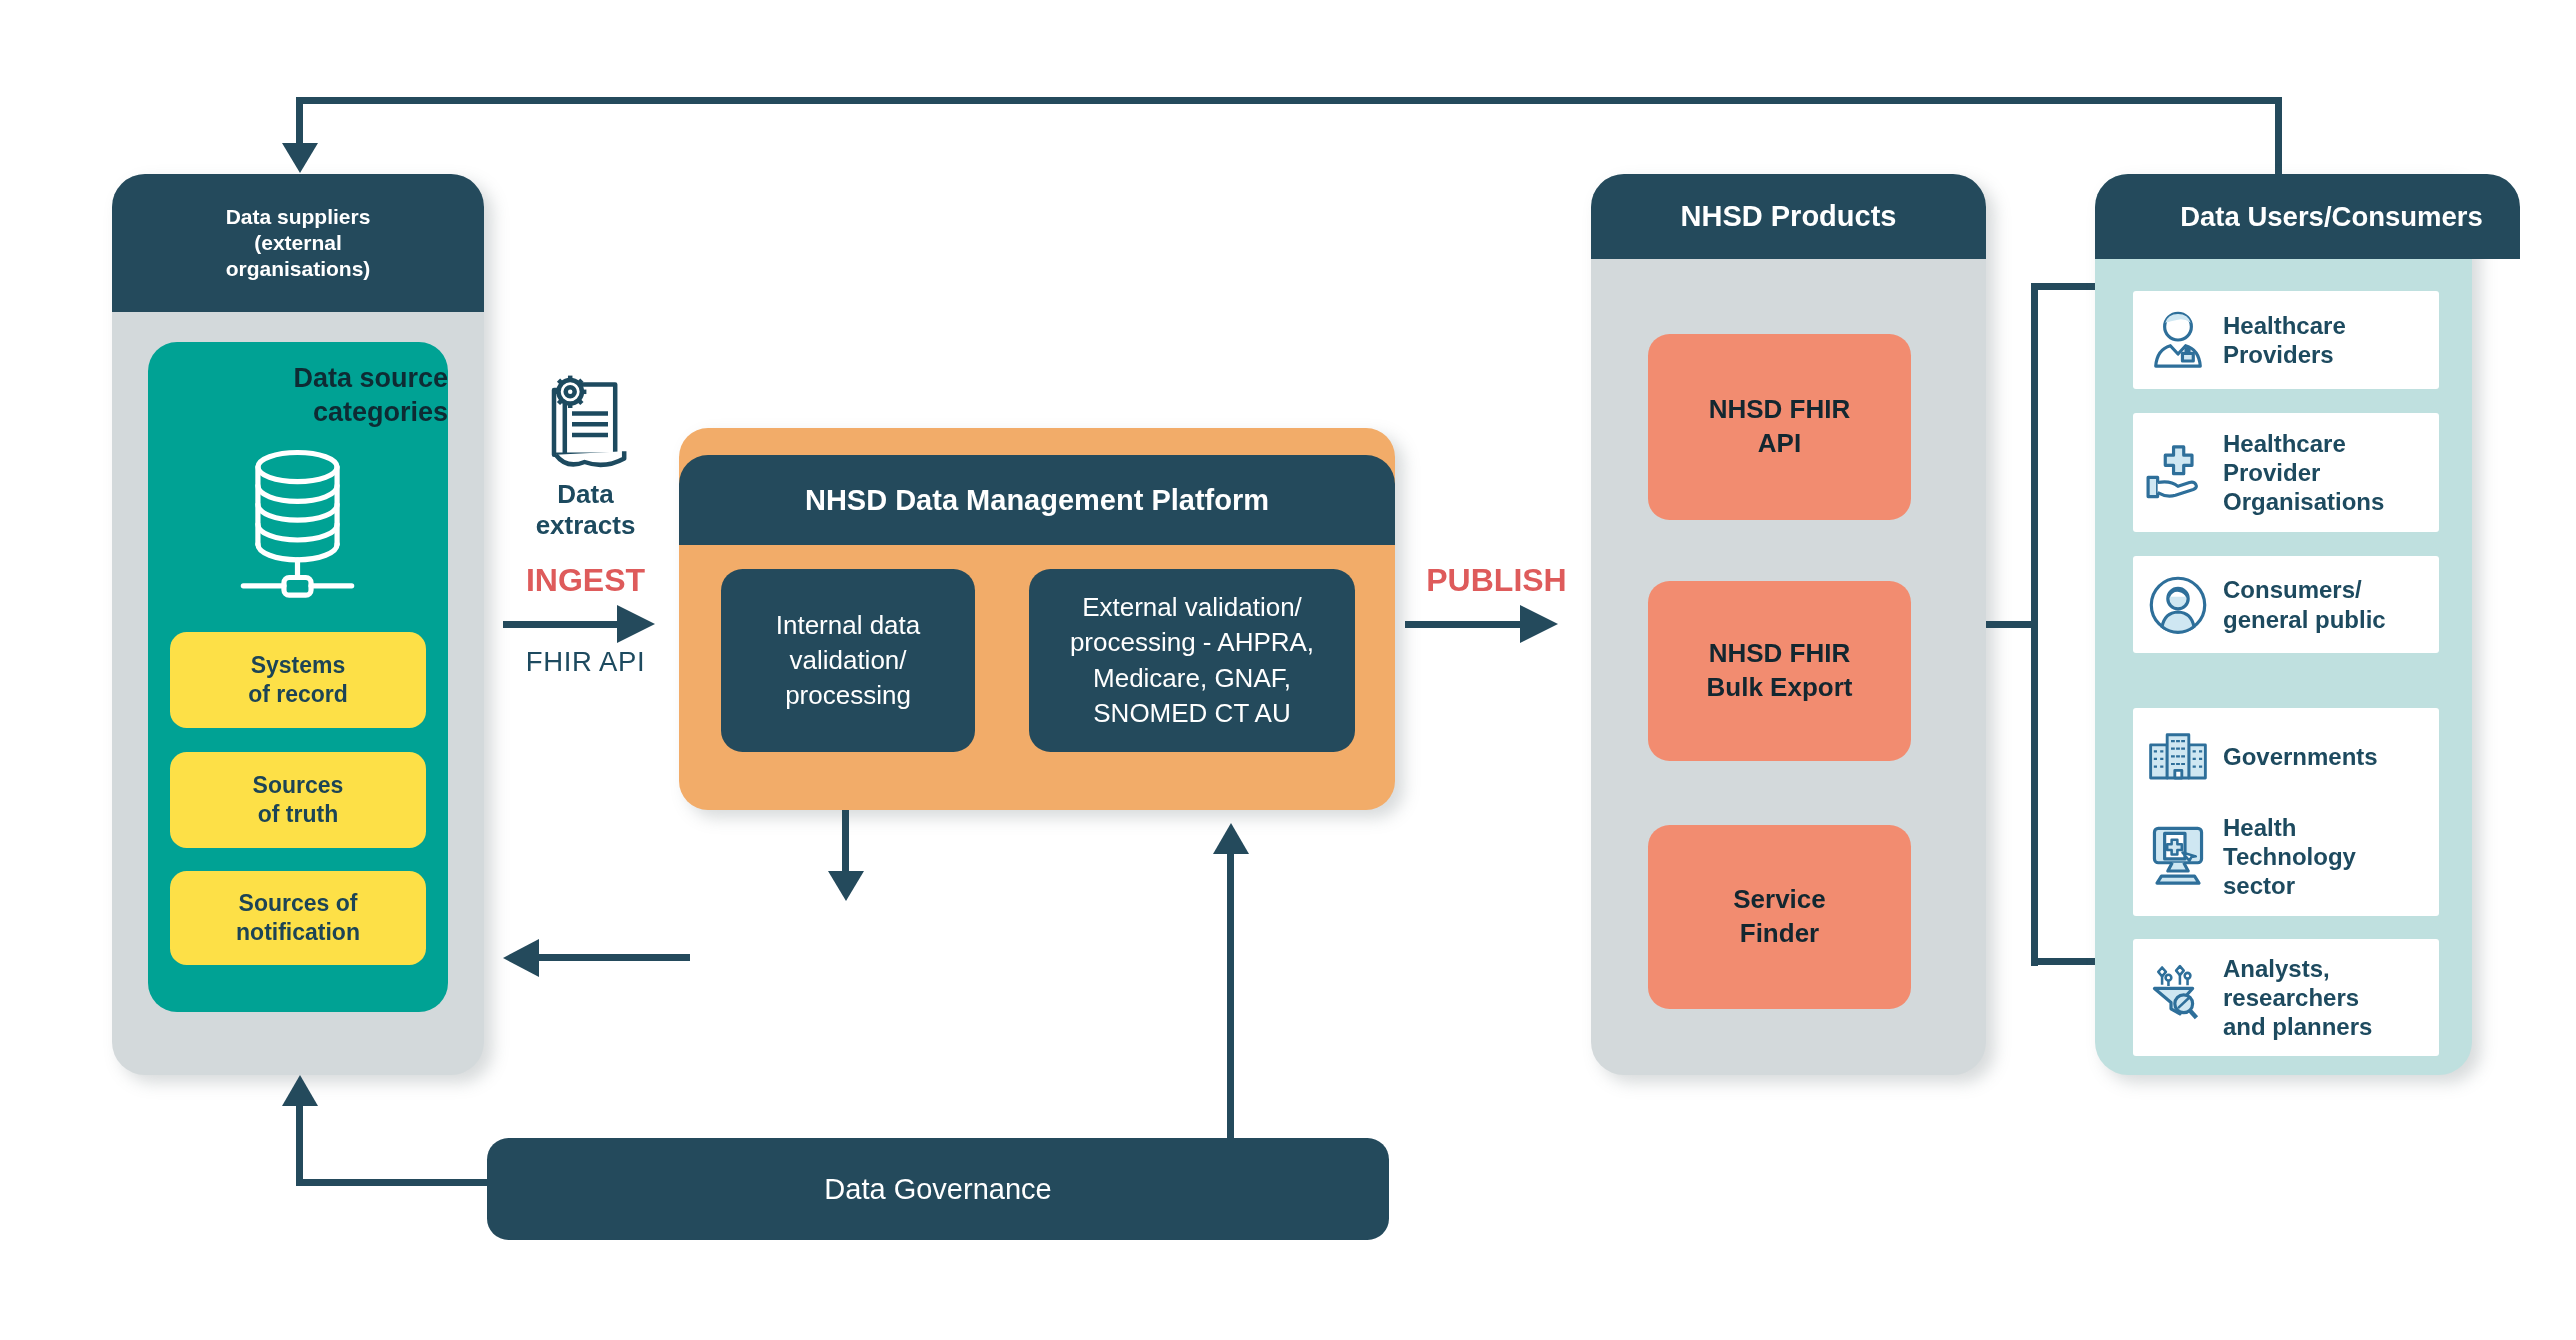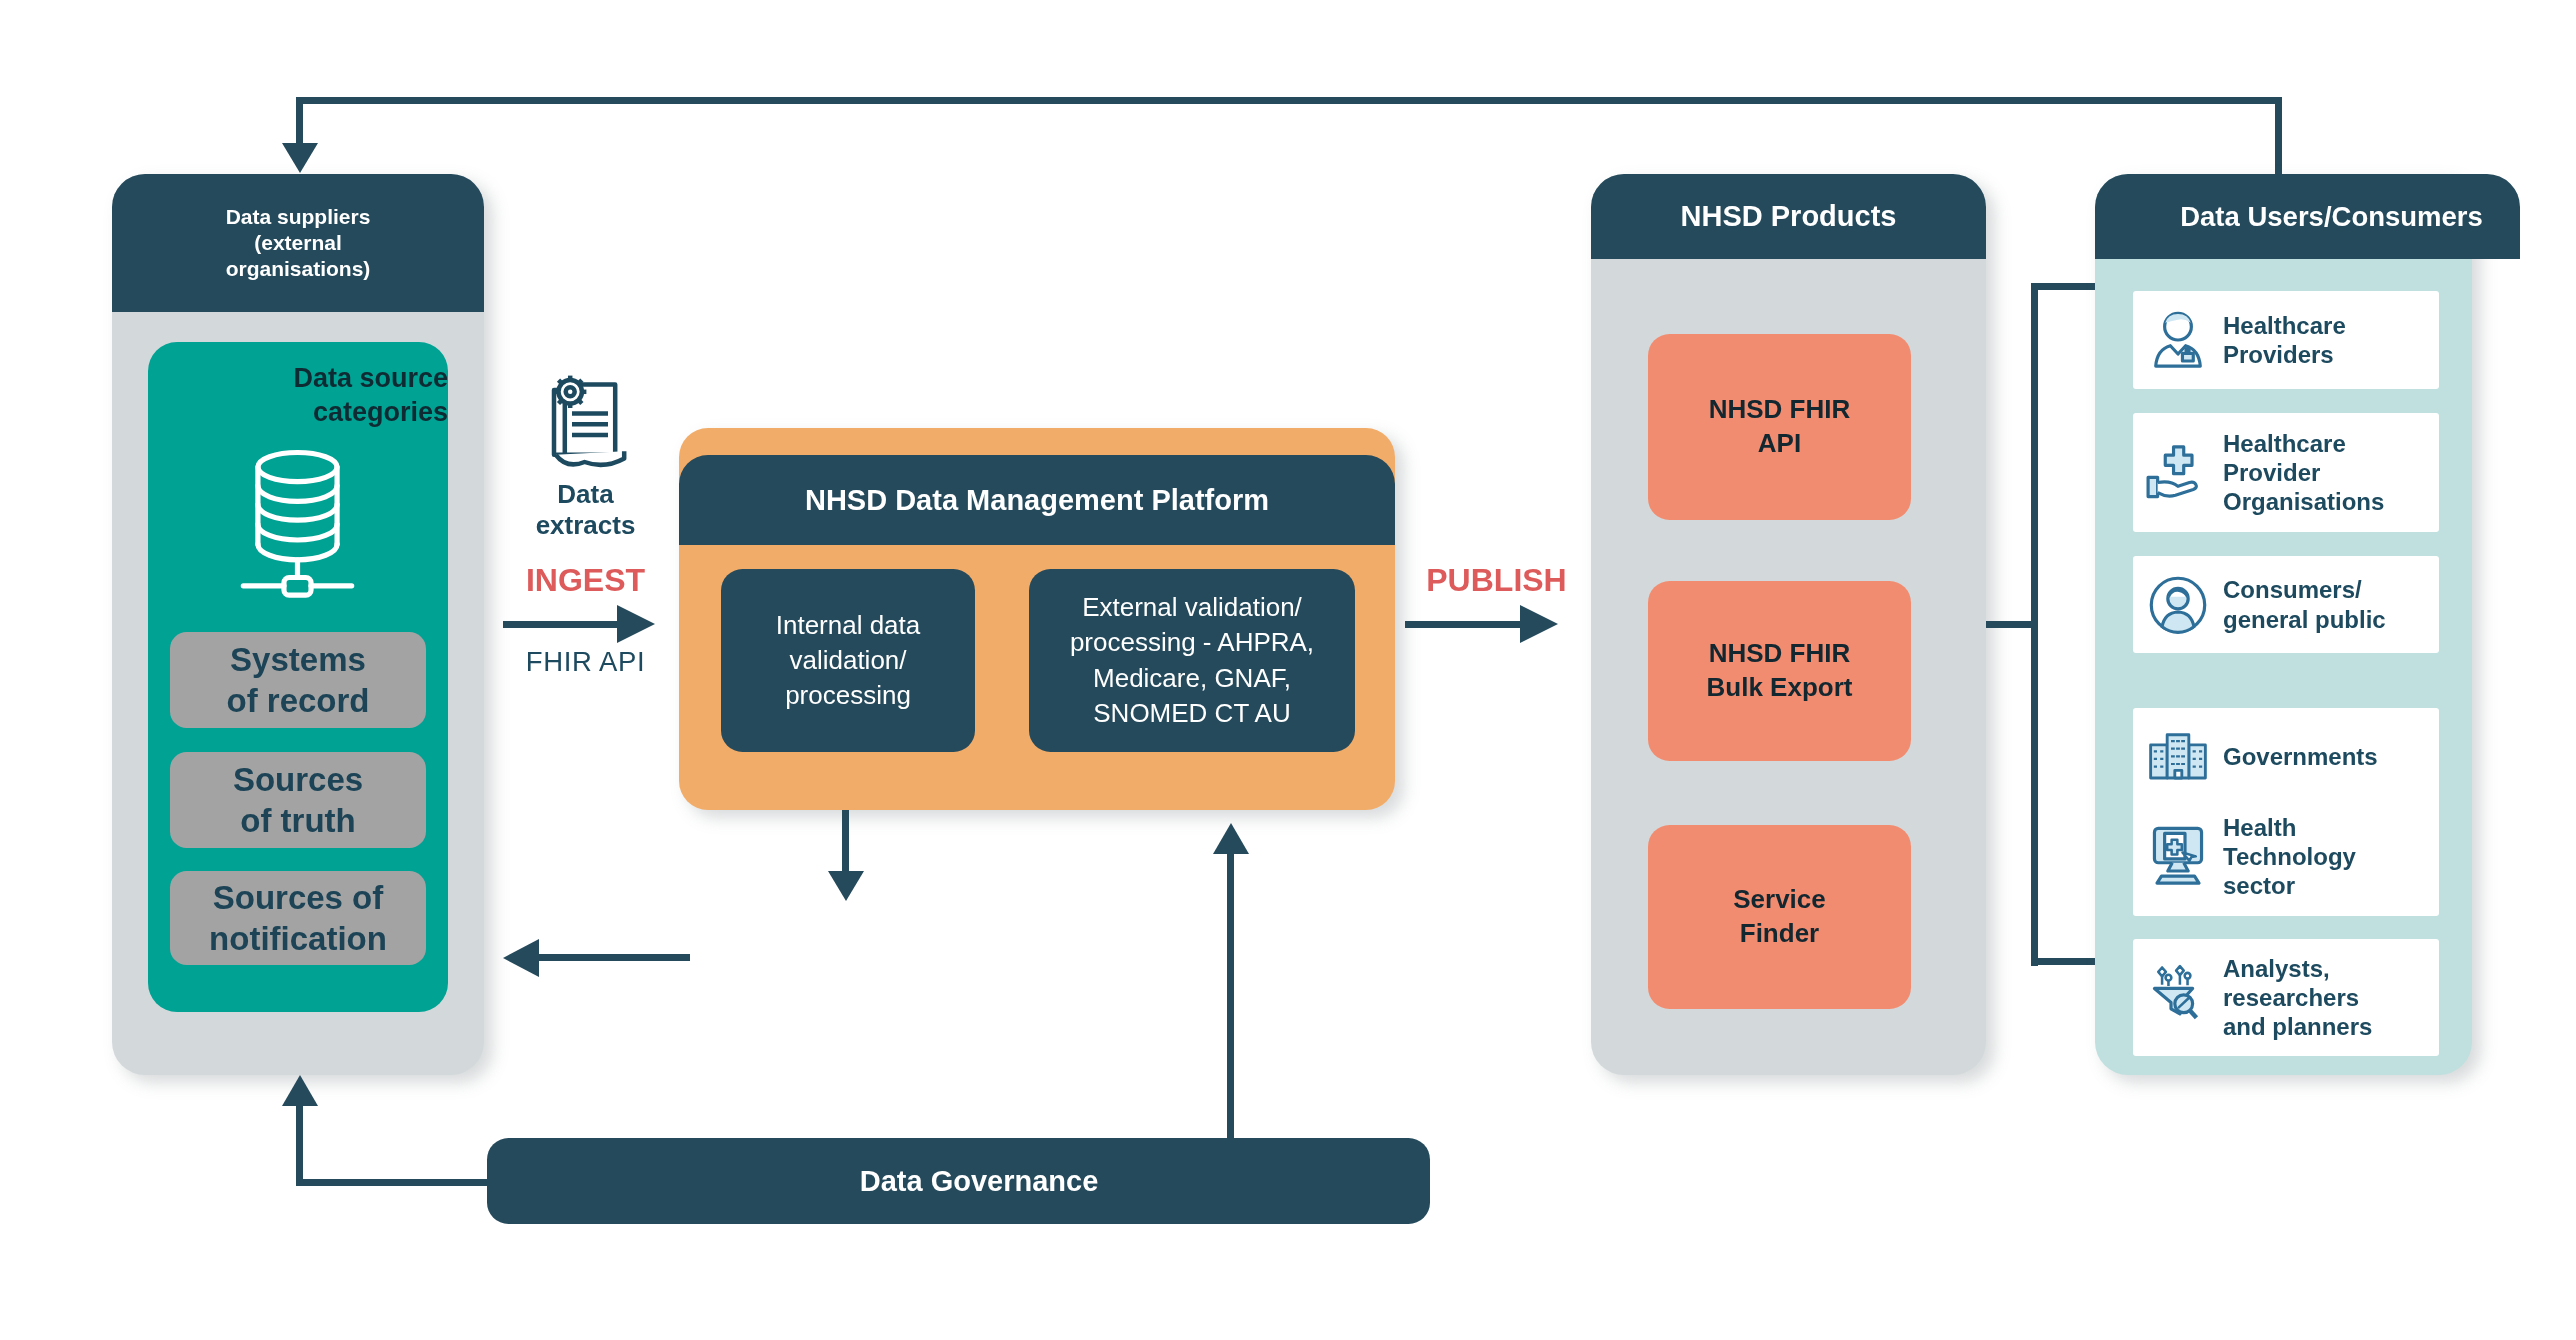--- a/index.html
+++ b/index.html
@@ -14,21 +14,21 @@
   .panel-gray{background:#D3D9DB;}
   .panel-lightteal{background:#BFE0DF;}
   .panel-head{position:absolute;left:0;top:0;width:100%;background:#244A5C;border-radius:33px 33px 0 0;
               color:#ffffff;font-weight:bold;}
 
   
   .darkbox{position:absolute;background:#244A5C;color:#ffffff;}
 
   
   .tealbox{position:absolute;background:#00A294;border-radius:29px;}
-  .pill{position:absolute;background:#a3a3a3;border-radius:16.7px;color:#1C4456;font-weight:bold;font-size:33px;line-height:1.25;}
+  .pill{position:absolute;background:#fde047;border-radius:16.7px;color:#1C4456;font-weight:bold;font-size:23px;line-height:1.25;}
 
   .salmon{position:absolute;background:#F28C70;border-radius:21.5px;color:#132730;font-weight:bold;font-size:26px;line-height:1.3;}
 
   .card{position:absolute;background:#ffffff;border-radius:3px;display:flex;align-items:center;}
   .card .ic{flex:0 0 90px;display:flex;align-items:center;justify-content:center;}
   .card .lb{color:#1D4A5F;font-weight:bold;font-size:24px;line-height:1.22;white-space:pre-line;}
 
   
   .ln{position:absolute;background:#244A5C;}
   .tri{position:absolute;width:0;height:0;}
@@ -234,21 +234,21 @@
 and planners</span>
     </div>
   </div>
 
   <div class="ln" style="left:842px;top:810px;width:7.2px;height:61px;"></div>
   <div class="tri tri-down" style="left:828px;top:871px;"></div>
 
   <div class="ln" style="left:538px;top:954px;width:152px;height:7.2px;"></div>
   <div class="tri tri-left" style="left:503px;top:939px;"></div>
 
-  <div class="darkbox center" style="left:487px;top:1138px;width:902px;height:86px;border-radius:21.5px;font-size:29px;font-weight:bold;padding-left:41px;">Data Governance</div>
+  <div class="darkbox center" style="left:487px;top:1138px;width:902px;height:102px;border-radius:21.5px;font-size:29px;font-weight:normal;">Data Governance</div>
 
   <div class="ln" style="left:1227px;top:854px;width:7.2px;height:284px;"></div>
   <div class="tri tri-up" style="left:1213px;top:823px;"></div>
 
   <div class="ln" style="left:296px;top:1179px;width:191px;height:7.2px;"></div>
   <div class="ln" style="left:296px;top:1105px;width:7.2px;height:81px;"></div>
   <div class="tri tri-up" style="left:282px;top:1075px;"></div>
 
 </div>
 

